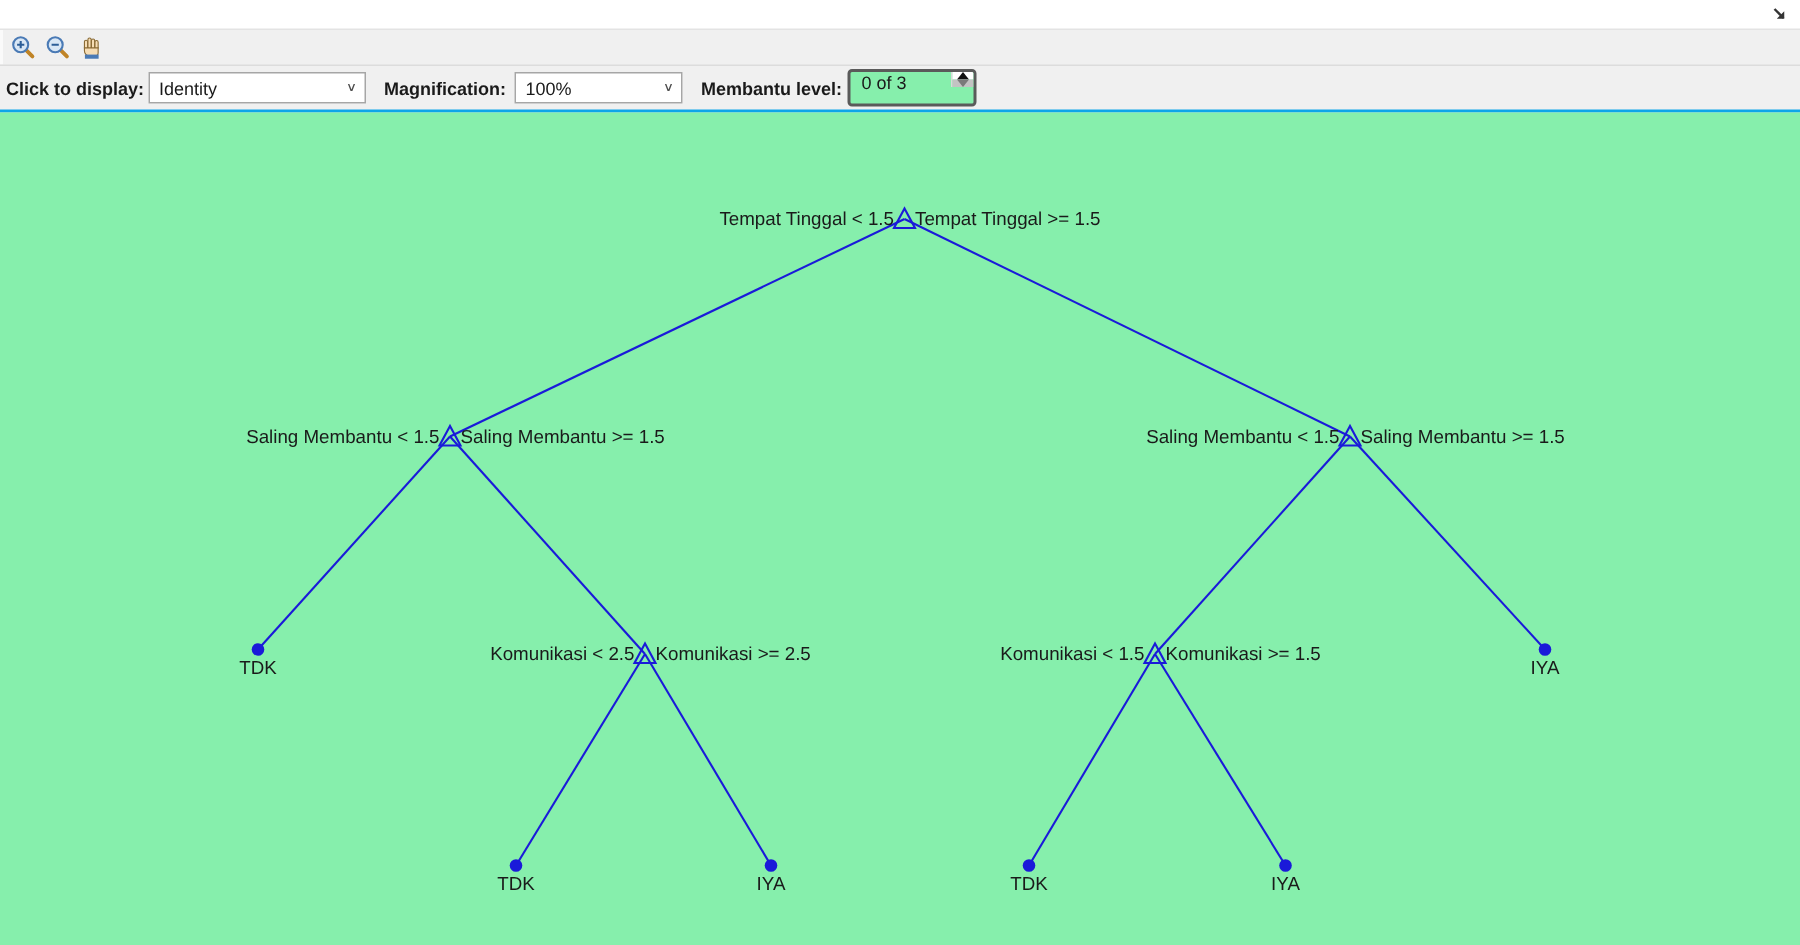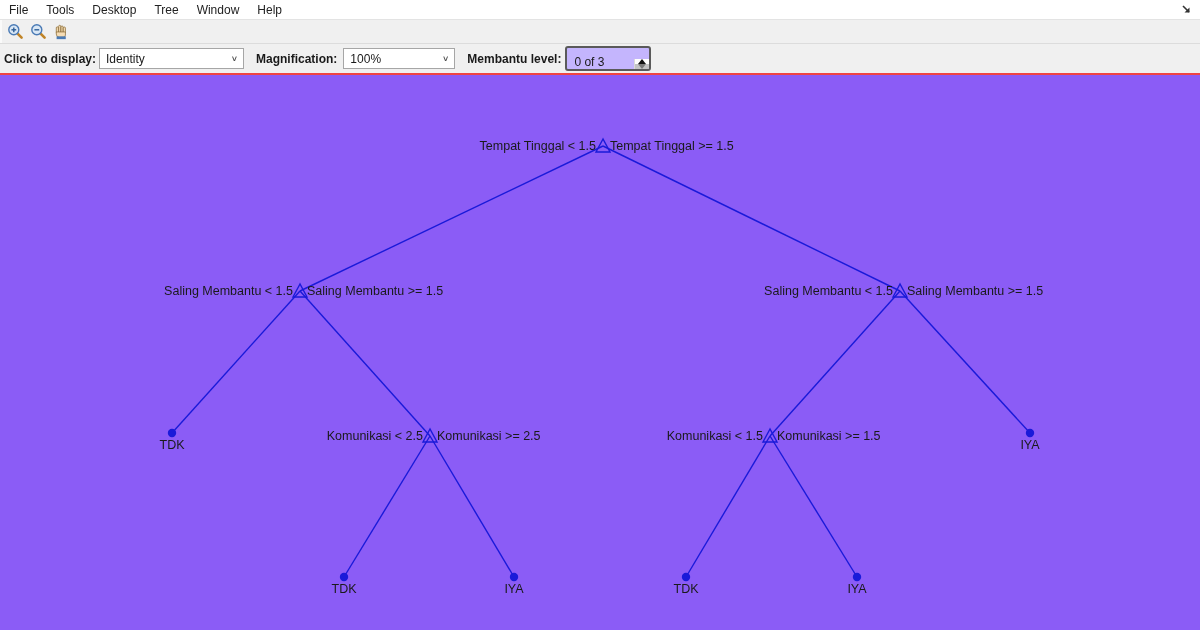--- a/index.html
+++ b/index.html
@@ -30,62 +30,54 @@
   .toolbar { box-shadow: inset 2px 0 0 #fafafa; }
   .tool-button {
     width:21px; height:20px; display:flex; align-items:center; justify-content:center;
     background:transparent; border:none; margin-right:2px;
   }
   .tool-button svg { width:17px; height:17px; }
 
   
   .controls {
     height:31px; background:#f0f0f0; display:flex; align-items:center;
-    padding-left:4px; border-bottom:2px solid #ef4444; flex:0 0 auto;
+    padding-left:4px; border-bottom:2px solid #0ea5e9; flex:0 0 auto;
   }
   .ctl-label { font-weight:bold; font-size:12px; white-space:nowrap; }
   .combobox {
     height:21px; background:#ffffff; border:1px solid #a6a6a6;
     display:flex; align-items:center; justify-content:space-between;
     padding:0 5px 0 6px; margin-left:3px; font-size:12px;
   }
   .combo-display { width:145px;text-align:right; }
   .combo-mag { width:112px; margin-left:6px; }
   .combo-chevron { color:#4d4d4d; font-size:10px; line-height:1; transform:scaleY(0.8); }
   .spacer-1 { width:12px; }
   .spinbox {
     margin-left:4px; height:25px; border:2px solid #5a5a5a; border-radius:3px;
-    background:#c4b5fd; display:flex; align-items:flex-end; overflow:hidden; width:86px;
+    background:#86efac; display:flex; align-items:flex-start; overflow:hidden; width:86px;
   }
   .spin-value { flex:1; display:flex; align-items:center; padding-left:7px; font-size:12px; }
   .spin-buttons { width:15px; display:flex; flex-direction:column; border-left:1px solid #d9d9d9; }
   .spin-up { flex:1; background:#ffffff; display:flex; align-items:center; justify-content:center; }
   .spin-down { flex:1; background:#c3c3c3; display:flex; align-items:center; justify-content:center; }
   .arrow-up { width:0; height:0; border-left:4px solid transparent; border-right:4px solid transparent; border-bottom:5px solid #111111; }
   .arrow-down { width:0; height:0; border-left:4px solid transparent; border-right:4px solid transparent; border-top:5px solid #7a7a7a; }
 
   
-  .canvas { flex:1 1 auto; background:#8b5cf6; position:relative;padding-left:39px; }
+  .canvas { flex:1 1 auto; background:#86efac; position:relative;padding-left:39px; }
   #tree-svg { position:absolute; left:0; top:0; }
   #tree-svg text { font-family:"Liberation Sans", sans-serif; font-size:12.5px; fill:#1a1a1a; }
 </style>
 </head>
 <body>
 
 <div class="window">
 
   <div class="menubar">
-    <div id="menu-items" style="display:flex;">
-        <span class="menu-item">File</span>
-        <span class="menu-item">Tools</span>
-        <span class="menu-item">Desktop</span>
-        <span class="menu-item">Tree</span>
-        <span class="menu-item">Window</span>
-        <span class="menu-item">Help</span>
-      </div>
     <svg class="dock-icon" viewBox="0 0 13 13">
       <path d="M3 3 L9 9" stroke="#333333" stroke-width="1.6" fill="none"></path>
       <path d="M9.5 4.5 L9.5 9.5 L4.5 9.5 Z" fill="#333333"></path>
     </svg>
   </div>
 
   <div class="toolbar">
     <button class="tool-button">
       <svg viewBox="0 0 17 17">
         <line x1="10.6" y1="10.6" x2="14.6" y2="14.6" stroke="#c08427" stroke-width="2.6" stroke-linecap="round"></line>

